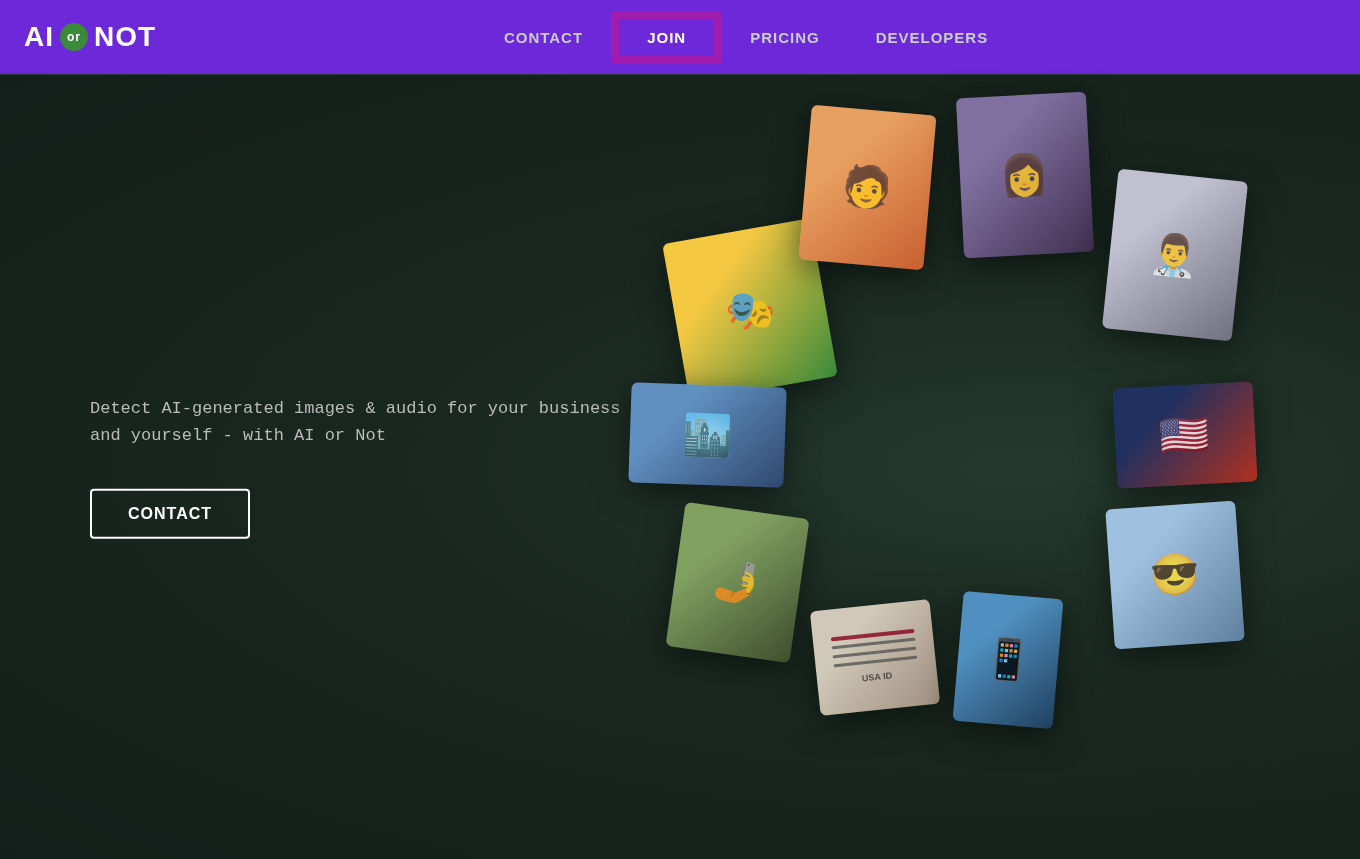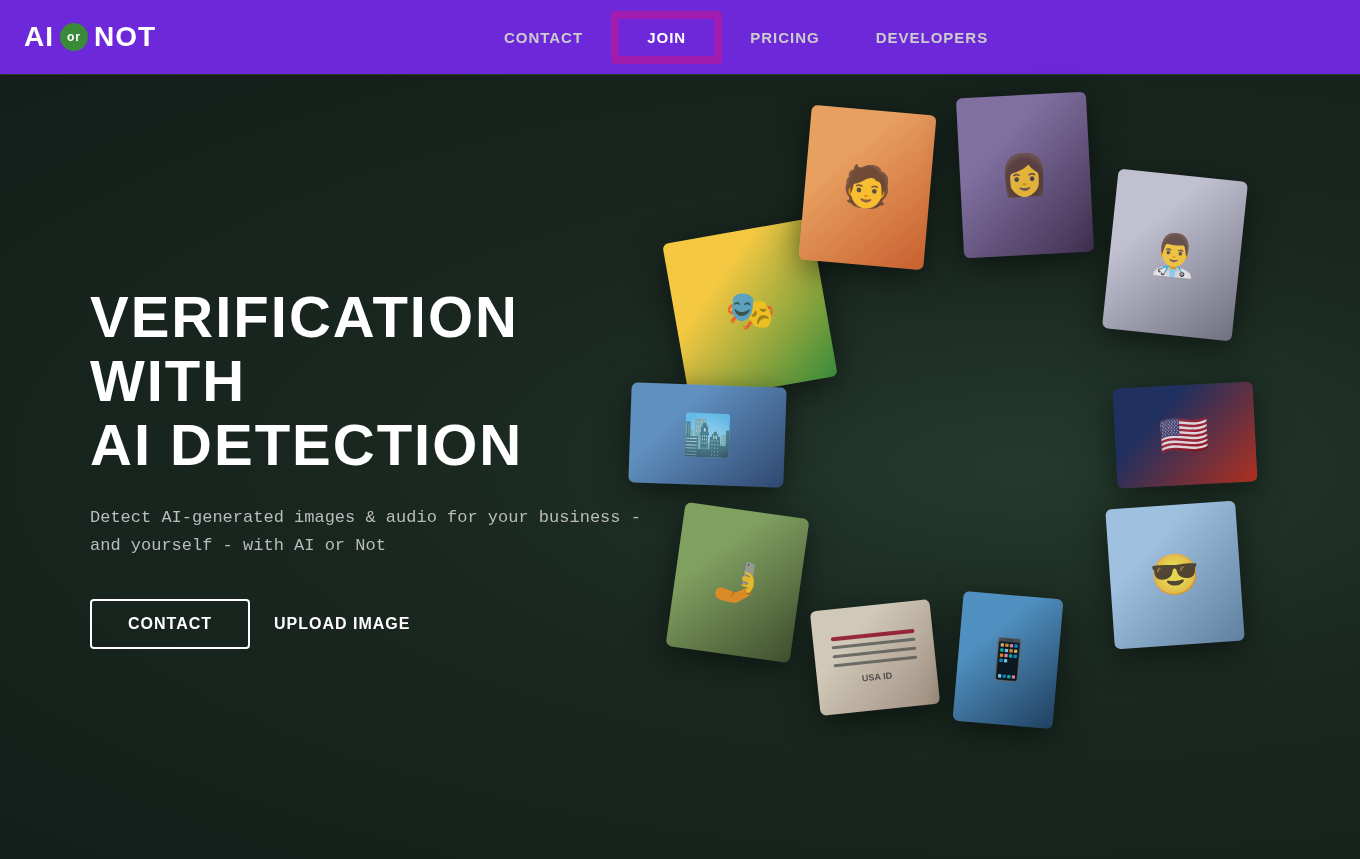--- a/index.html
+++ b/index.html
@@ -321,28 +321,23 @@
     <a class="nav-link nav-join">JOIN</a>
     <a class="nav-link">PRICING</a>
     <a class="nav-link">DEVELOPERS</a>
   </div>
 
 </nav>
 
 <section class="hero">
 
   <div class="hero-text">
-    <h1 class="hero-title">
-      <span>VERIFICATION WITH</span><br>
-      <span>AI DETECTION</span>
-    </h1>
     <p class="hero-desc">Detect AI-generated images &amp; audio for your business - and yourself - with AI or Not</p>
     <div class="hero-buttons">
       <button class="btn-contact">CONTACT</button>
-      <button class="btn-upload">UPLOAD IMAGE</button>
     </div>
   </div>
 
   <div class="floating-images">
 
     <div class="float-img img-pikachu">
       <div class="float-img-inner">🎭</div>
     </div>
 
     <div class="float-img img-man-colorful">

